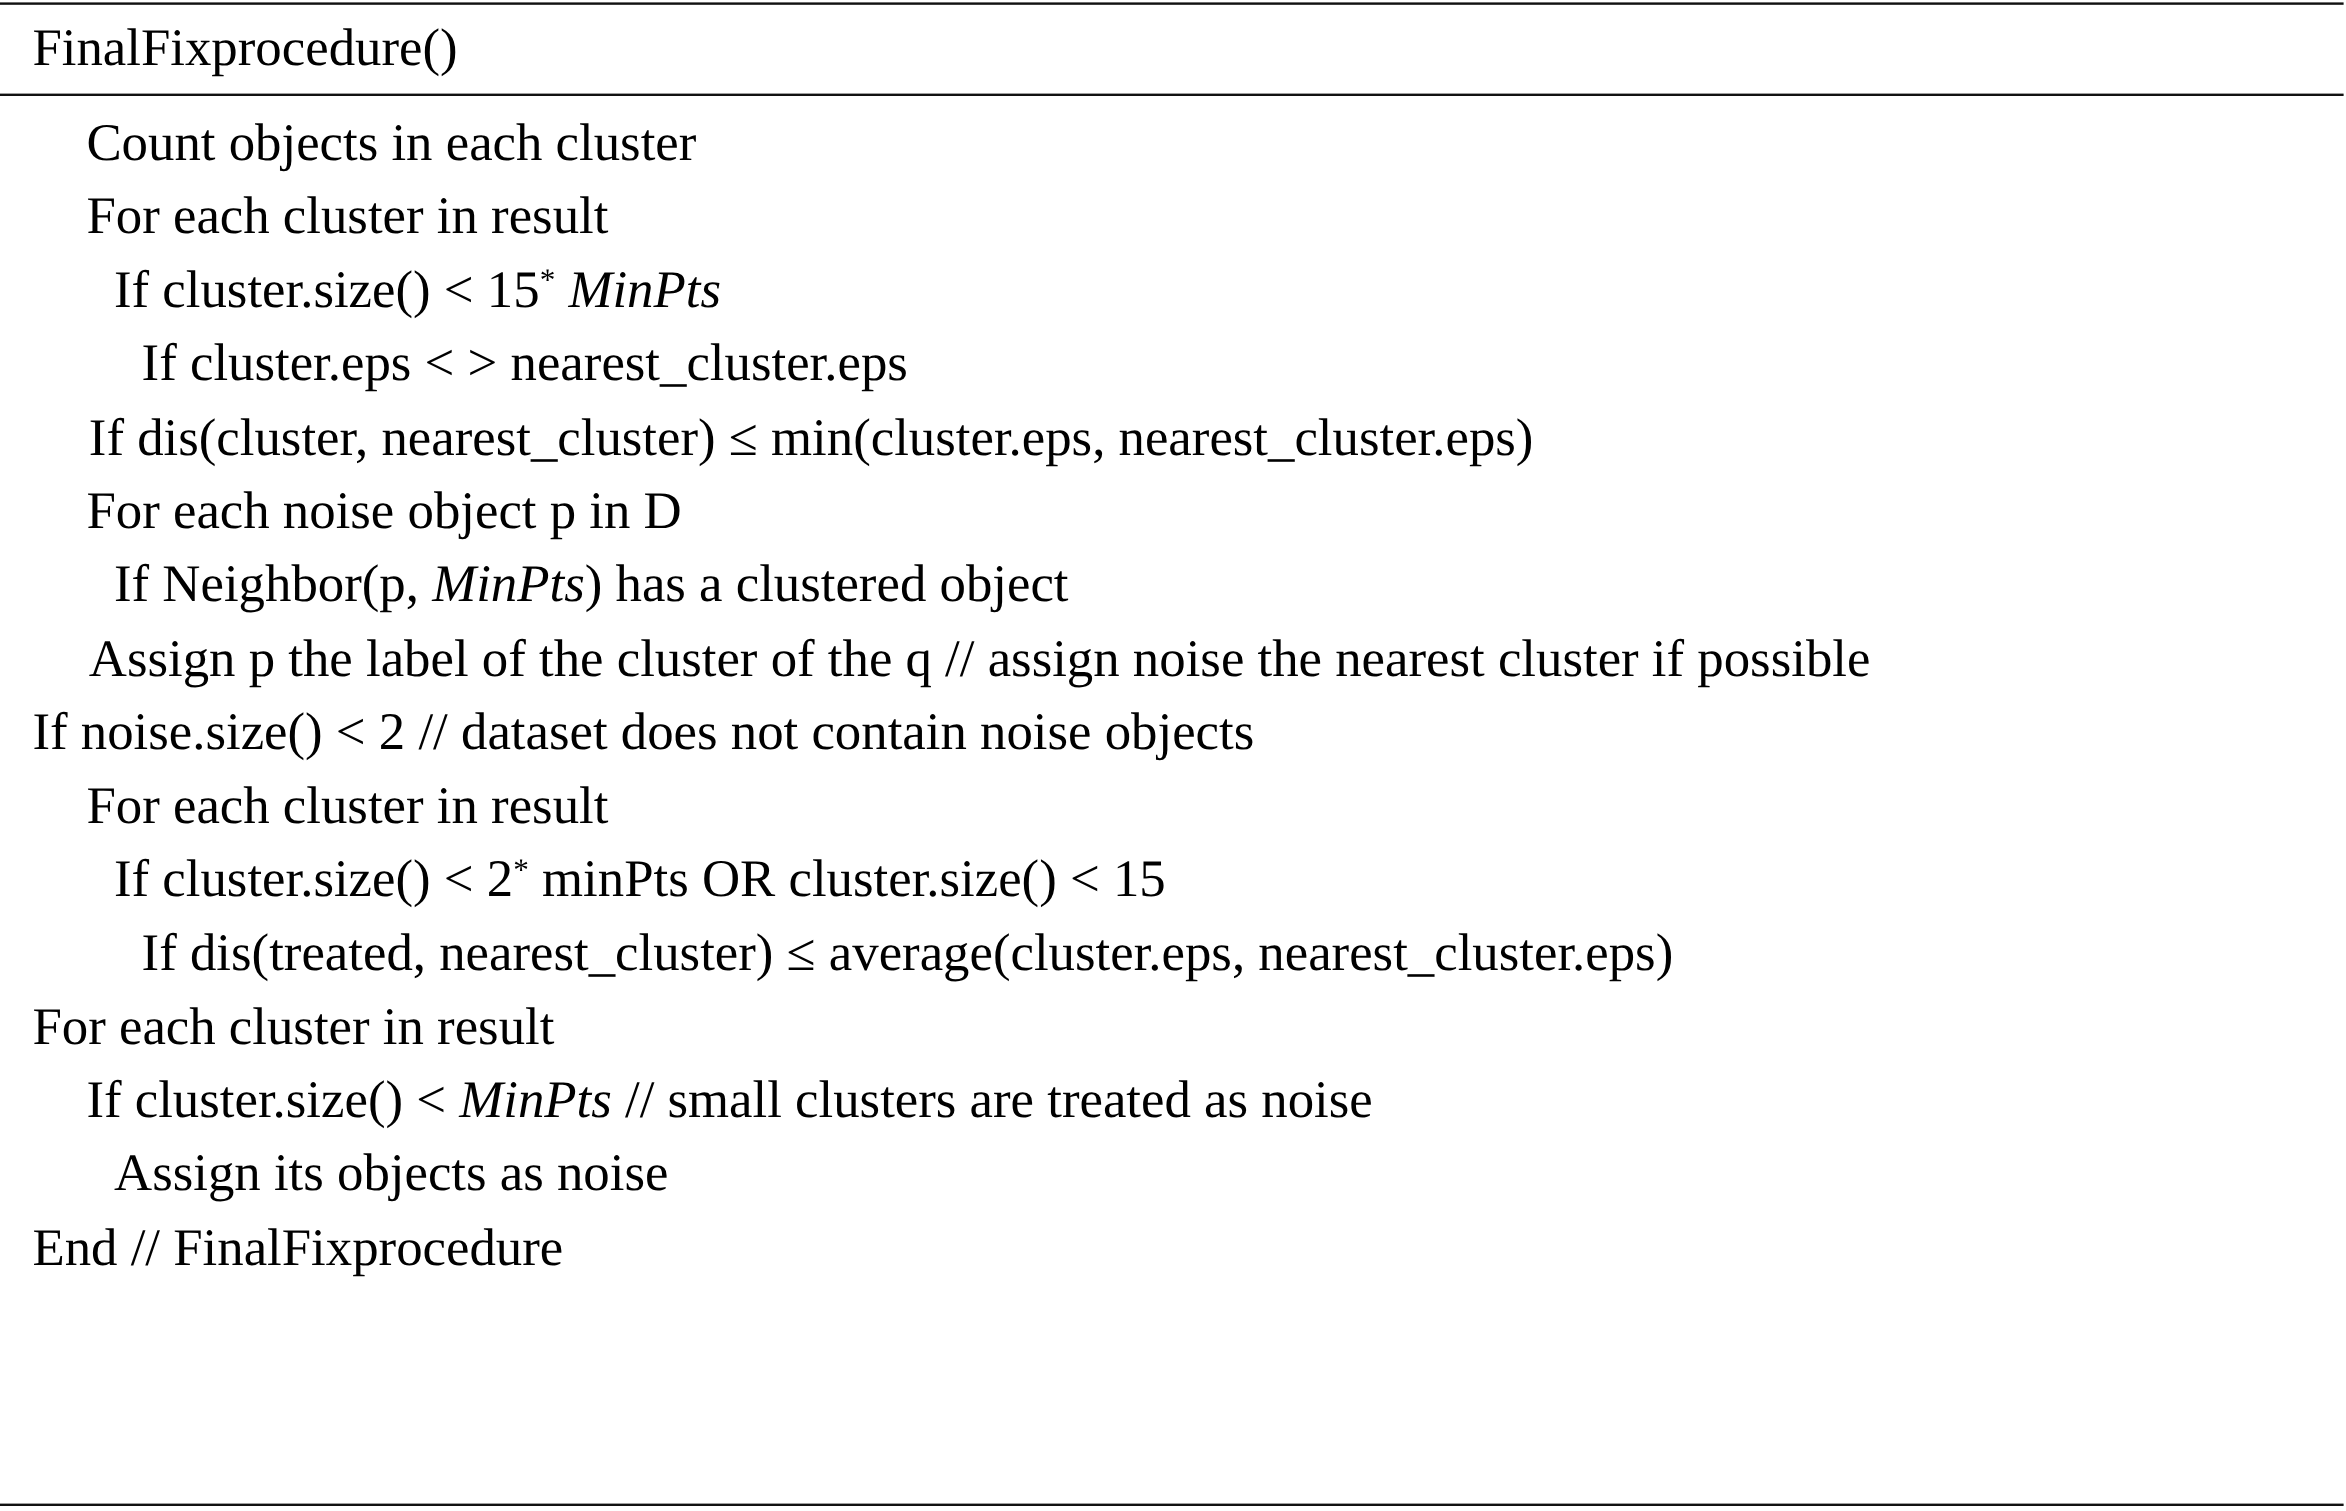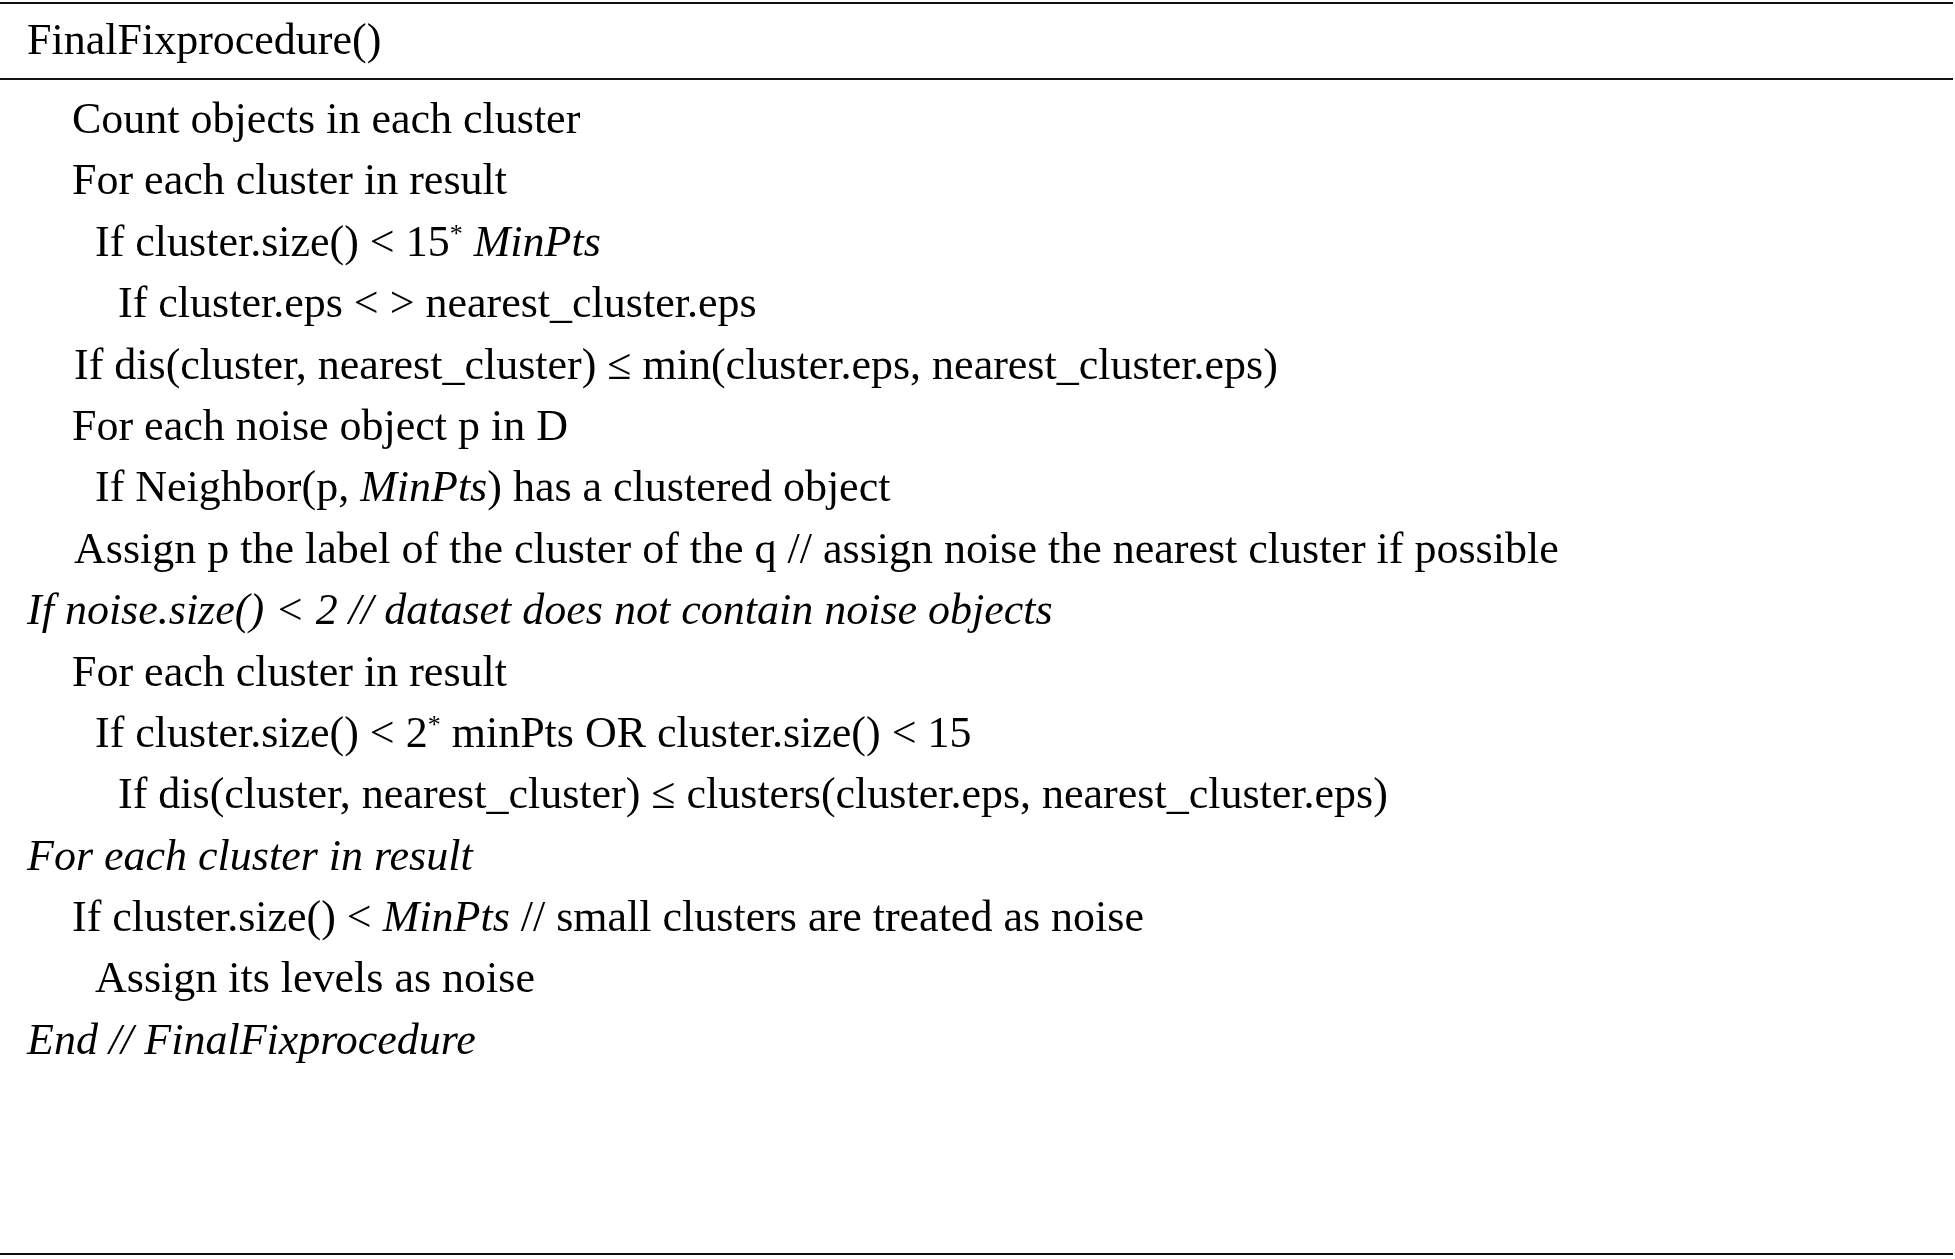--- a/index.html
+++ b/index.html
@@ -39,21 +39,21 @@
       left: 0;
       top: 88px;
       width: 1955px;
     }
     .line {
       height: 61.4px;
       line-height: 61.4px;
       font-size: 44px;
       white-space: pre;
     }
-    .line.l0 { padding-left: 27px; font-style: italic; }
+    .line.l0 { padding-left: 27px; }
     .line.l1 { padding-left: 72px; }
     .line.l2 { padding-left: 95px; }
     .line.l3 { padding-left: 118px; }
     .line.l4 { padding-left: 74px; }
     .line.l5 { padding-left: 165px; }
     .seg-i { font-style: italic; }
     .seg-sup { font-size: 26px; vertical-align: 14px; line-height: 0; }
   </style>
 </head>
 <body>
@@ -67,20 +67,20 @@
     <div class="line l1"><span>For each cluster in result</span></div>
     <div class="line l2"><span>If cluster.size() &lt; 15</span><span class="seg-sup">*</span><span> </span><span class="seg-i">MinPts</span></div>
     <div class="line l3"><span>If cluster.eps &lt; &gt; nearest_cluster.eps</span></div>
     <div class="line l4"><span>If dis(cluster, nearest_cluster) ≤ min(cluster.eps, nearest_cluster.eps)</span></div>
     <div class="line l1"><span>For each noise object p in D</span></div>
     <div class="line l2"><span>If Neighbor(p, </span><span class="seg-i">MinPts</span><span>) has a clustered object</span></div>
     <div class="line l4"><span>Assign p the label of the cluster of the q // assign noise the nearest cluster if possible</span></div>
     <div class="line l0"><span>If noise.size() &lt; 2 // dataset does not contain noise objects</span></div>
     <div class="line l1"><span>For each cluster in result</span></div>
     <div class="line l2"><span>If cluster.size() &lt; 2</span><span class="seg-sup">*</span><span> minPts OR cluster.size() &lt; 15</span></div>
-    <div class="line l3"><span>If dis(cluster, nearest_cluster) ≤ clusters(cluster.eps, nearest_cluster.eps)</span></div>
+    <div class="line l3"><span>If dis(treated, nearest_cluster) ≤ average(cluster.eps, nearest_cluster.eps)</span></div>
     <div class="line l0"><span>For each cluster in result</span></div>
     <div class="line l1"><span>If cluster.size() &lt; </span><span class="seg-i">MinPts</span><span> // small clusters are treated as noise</span></div>
-    <div class="line l2"><span>Assign its levels as noise</span></div>
+    <div class="line l2"><span>Assign its objects as noise</span></div>
     <div class="line l0"><span>End // FinalFixprocedure</span></div>
   </div>
 
 <div class="rule bottom"></div>
 
 </body></html>

